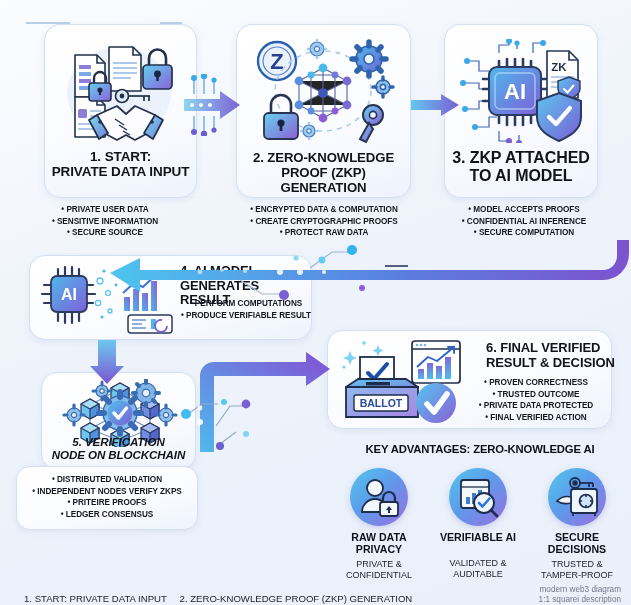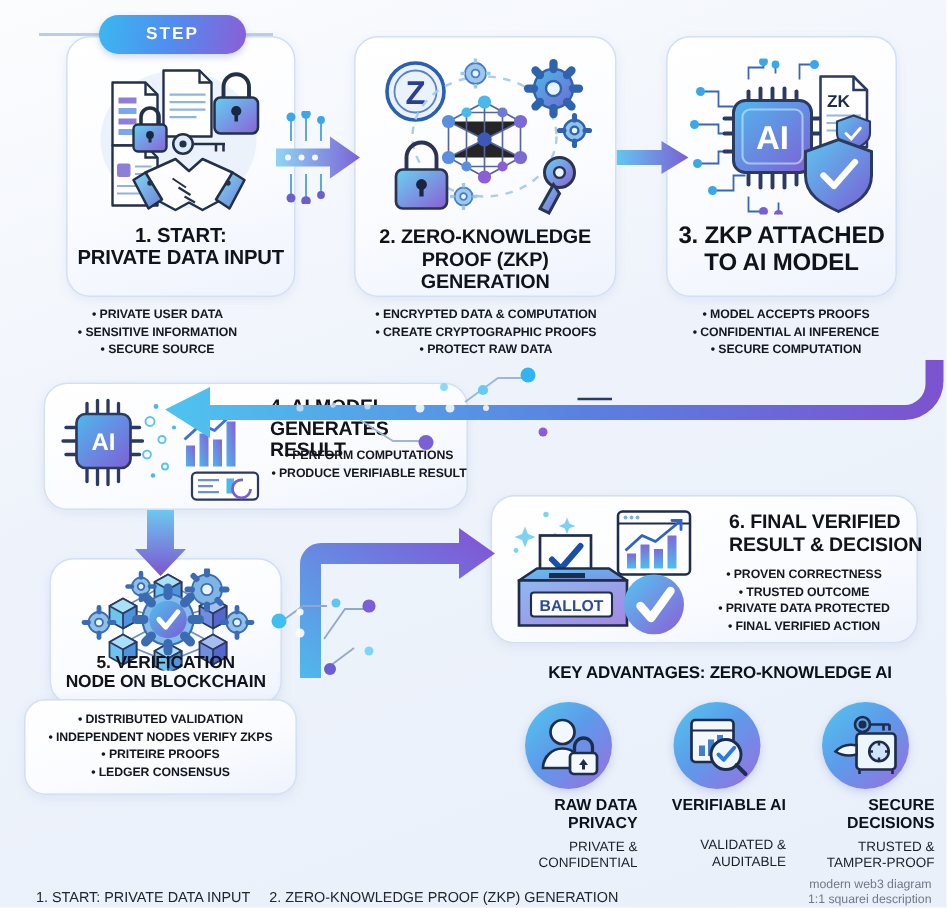--- a/index.html
+++ b/index.html
@@ -56,21 +56,21 @@
   
   .arrow-wrap { position: absolute; z-index: 4; }
 
   
   .ka-title {
     position: absolute;
     text-align: center;
     font-size: 11.3px; font-weight: bold; color: #0c1017;
     letter-spacing: -.15px;
   }
-  .ka-col { position: absolute; width: 92px; text-align: right; }
+  .ka-col { position: absolute; width: 92px; text-align: center; }
   .ka-badge {
     width: 58px; height: 58px; border-radius: 50%;
     margin: 0 auto 6px;
     background: linear-gradient(135deg, #53c8ee 0%, #5c9bea 45%, #9a6ee0 100%);
     display: flex; align-items: center; justify-content: center;
     box-shadow: 0 2px 6px rgba(100,110,200,.25);
   }
   .ka-name { font-size: 10.6px; font-weight: bold; color: #0d111a; line-height: 1.12; }
   .ka-sub { font-size: 9px; color: #1a1f2b; line-height: 1.2; margin-top: 3px; }
 
@@ -87,23 +87,20 @@
   
   .ill { position: absolute; }
 </style>
 </head>
 <body>
 
 <div class="stage">
 
   <div class="badge-rule" style="left:26px; width:44px;"></div>
   <div class="badge-rule" style="left:160px; width:22px;"></div>
-  <div class="step-badge">
-    <span>STEP</span>
-  </div>
 
   <div class="card" style="left:28px; top:24px; width:153px; height:174px;margin-left:16px;">
     <div class="ill" style="left:8px; top:14px; width:137px; height:104px;">
       <svg viewBox="0 0 137 104" width="137" height="104">
         <defs>
           <linearGradient id="g1a" x1="0" y1="0" x2="1" y2="1">
             <stop offset="0" stop-color="#62d0f0"></stop>
               <stop offset="1" stop-color="#8a62d8"></stop>
           </linearGradient>
           <linearGradient id="g1b" x1="0" y1="0" x2="1" y2="1">
@@ -582,21 +579,21 @@
       <circle cx="44" cy="50" r="3" fill="#5ec7f0"></circle>
       <circle cx="40" cy="94" r="4" fill="#6b5fd0"></circle>
       <circle cx="66" cy="82" r="3" fill="#7fd6f3"></circle>
       <g fill="#ffffff" opacity=".9">
         <circle cx="20" cy="56" r="2.4"></circle>
           <circle cx="20" cy="70" r="3"></circle>
       </g>
     </svg>
   </div>
 
-  <div class="card" style="left:33px; top:372px; width:155px; height:98px;">
+  <div class="card" style="left:41px; top:372px; width:155px; height:98px;font-style:italic;">
     <div class="ill" style="left:18px; top:6px; width:120px; height:68px;">
       <svg viewBox="0 0 120 68" width="120" height="68">
         <defs>
           <linearGradient id="g5c" x1="0" y1="0" x2="1" y2="1">
             <stop offset="0" stop-color="#7fd4f2"></stop>
               <stop offset="1" stop-color="#5f7fd8"></stop>
           </linearGradient>
           <linearGradient id="g5chk" x1="0" y1="0" x2="1" y2="1">
             <stop offset="0" stop-color="#4fc0ef"></stop>
               <stop offset="1" stop-color="#7a5ed4"></stop>

